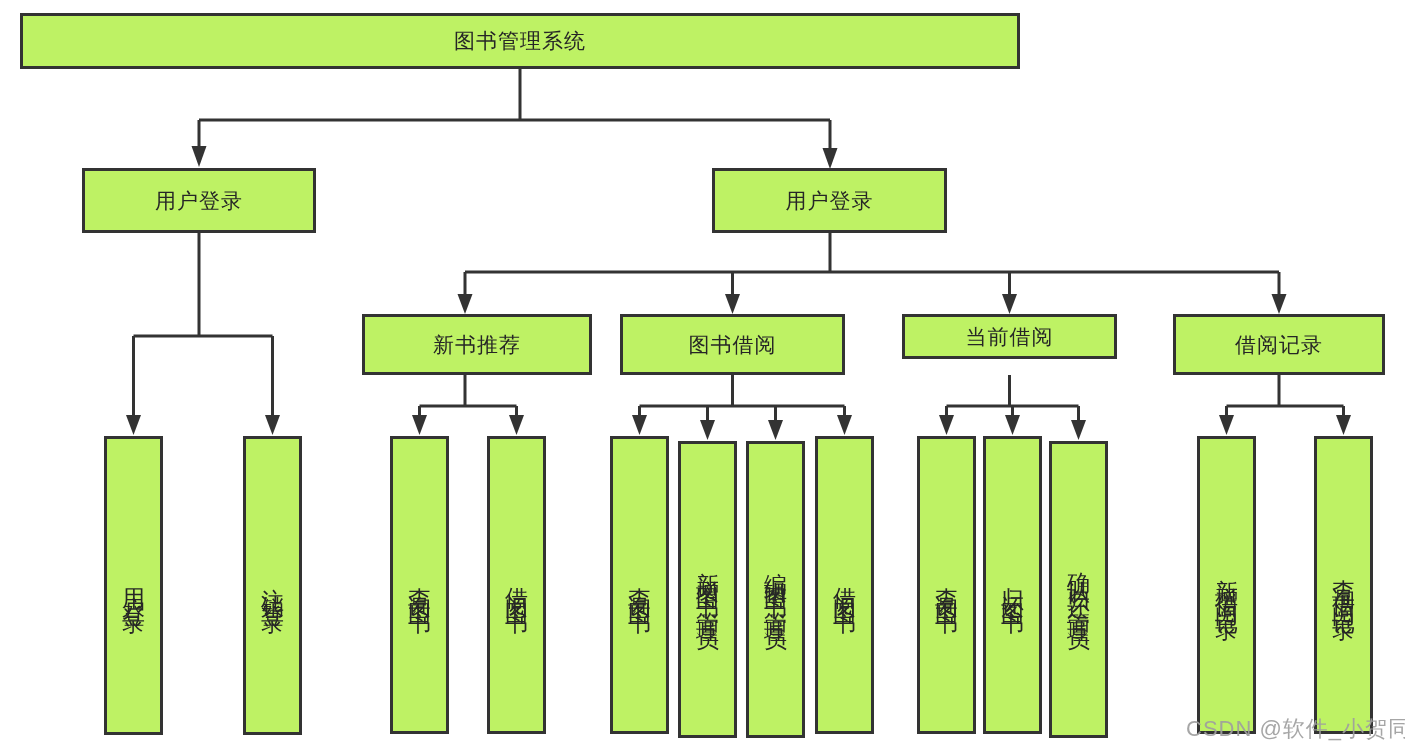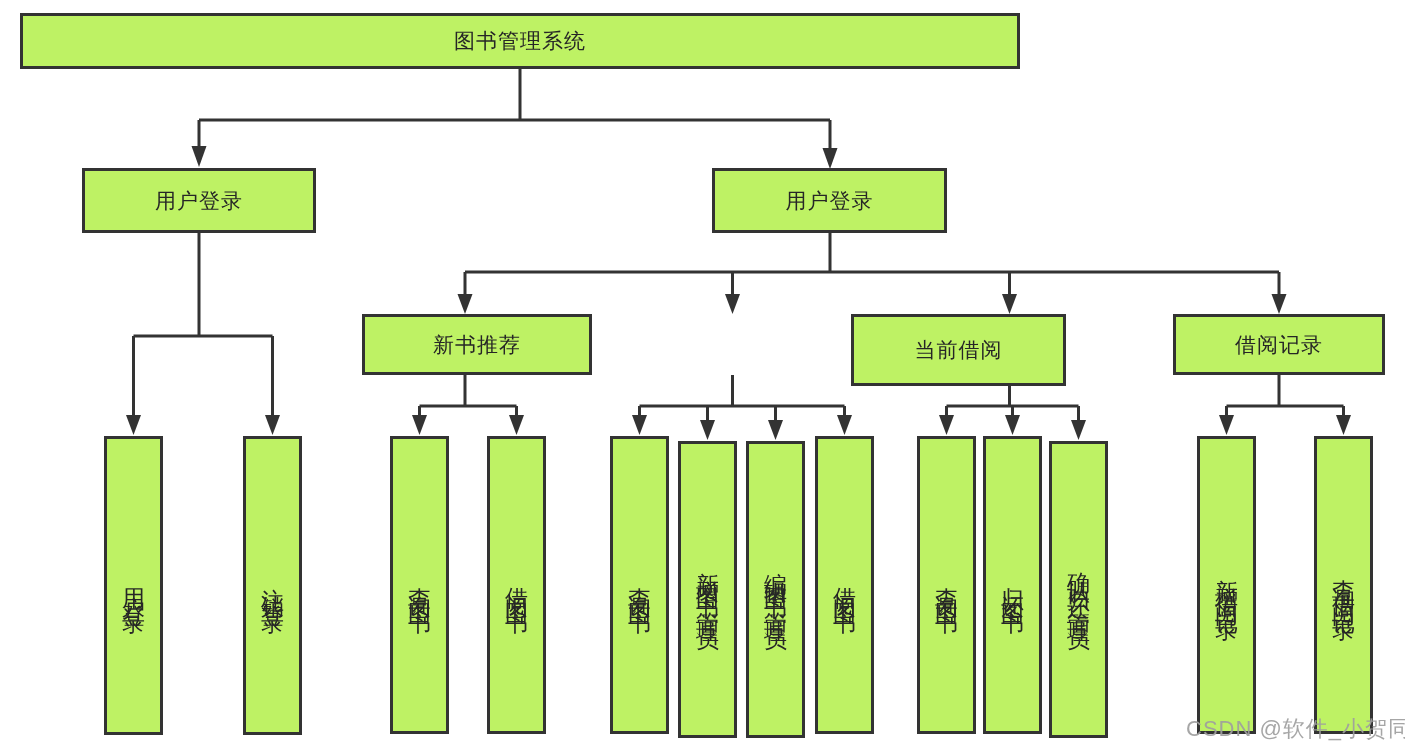--- a/index.html
+++ b/index.html
@@ -93,21 +93,24 @@
   <div class="box h-box" style="left:82px;top:168px;width:234px;height:65px">
     <span>用户登录</span>
   </div>
   <div class="box h-box" style="left:712px;top:168px;width:235px;height:65px">
     <span>用户登录</span>
   </div>
 
   <div class="box h-box" style="left:362px;top:314px;width:230px;height:61px">
     <span>新书推荐</span>
   </div>
-  <div class="box h-box" style="left:851px;top:314px;width:215px;height:72px">
+  <div class="box h-box" style="left:620px;top:314px;width:225px;height:61px">
+    <span>图书借阅</span>
+  </div>
+  <div class="box h-box" style="left:902px;top:314px;width:215px;height:45px">
     <span>当前借阅</span>
   </div>
   <div class="box h-box" style="left:1173px;top:314px;width:212px;height:61px">
     <span>借阅记录</span>
   </div>
 
   <div class="box v-box" style="left:104px;top:436px;width:59px;height:299px">
     <span class="v-label">用户登录</span>
   </div>
   <div class="box v-box" style="left:243px;top:436px;width:59px;height:299px">

